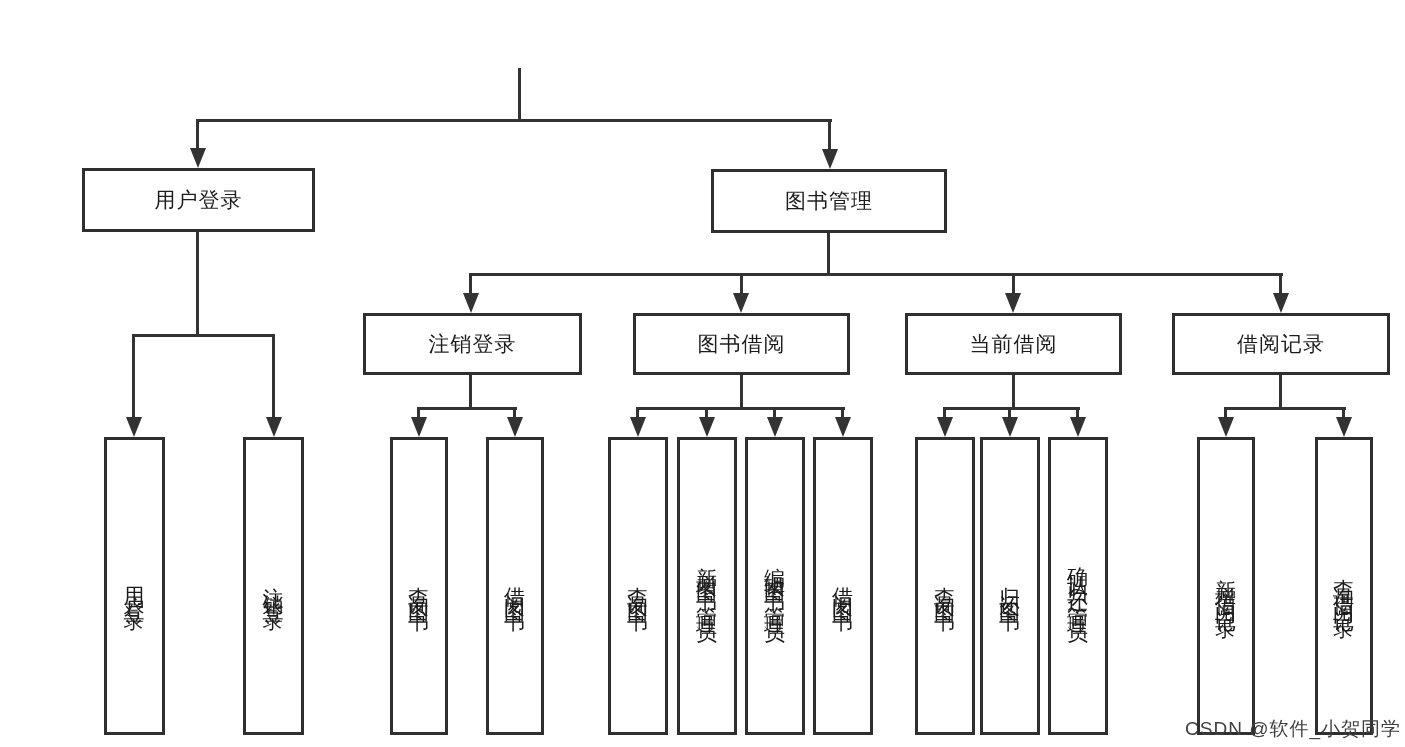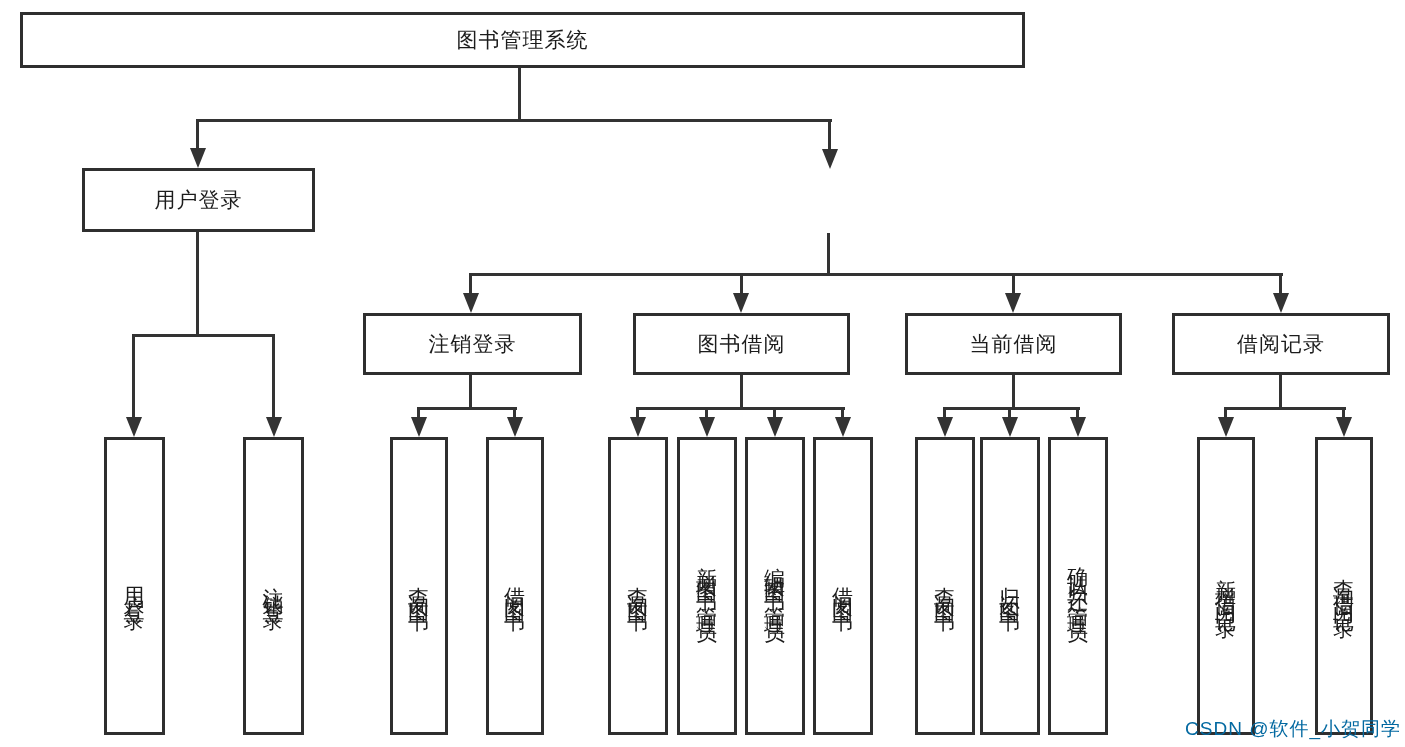--- a/index.html
+++ b/index.html
@@ -22,21 +22,21 @@
   }
   .vl{position:absolute;width:3px;background:#333333;}
   .hl{position:absolute;height:3px;background:#333333;}
   .arrow{
     position:absolute;width:0;height:0;
     border-left:8px solid transparent;border-right:8px solid transparent;
     border-top:20px solid #333333;
   }
   .watermark{
     position:absolute;top:716px;right:4px;
-    font-size:19px;color:#0369a1;letter-spacing:1px;white-space:nowrap;
+    font-size:19px;color:#404040;letter-spacing:1px;white-space:nowrap;
   }
 </style>
 </head>
 <body>
 
 <div class="canvas">
 
   <div class="vl" style="left:518px;top:68px;height:53px"></div>
   <div class="hl" style="left:196px;top:119px;width:636px"></div>
   <div class="vl" style="left:196px;top:119px;height:30px"></div>
@@ -89,26 +89,26 @@
   <div class="vl" style="left:1076px;top:407px;height:12px"></div>
   <div class="arrow" style="left:1070px;top:417px"></div>
 
   <div class="vl" style="left:1279px;top:375px;height:35px"></div>
   <div class="hl" style="left:1224px;top:407px;width:122px"></div>
   <div class="vl" style="left:1224px;top:407px;height:12px"></div>
   <div class="arrow" style="left:1218px;top:417px"></div>
   <div class="vl" style="left:1342px;top:407px;height:12px"></div>
   <div class="arrow" style="left:1336px;top:417px"></div>
 
-  <div class="hbox" style="left:20px;top:12px;width:1005px;height:56px">
-    <span>图书管理系统</span>
-  </div>
 
   <div class="hbox" style="left:82px;top:168px;width:233px;height:64px">
     <span>用户登录</span>
+  </div>
+  <div class="hbox" style="left:711px;top:169px;width:236px;height:64px">
+    <span>图书管理</span>
   </div>
 
   <div class="hbox" style="left:363px;top:313px;width:219px;height:62px">
     <span>注销登录</span>
   </div>
   <div class="hbox" style="left:905px;top:313px;width:217px;height:62px">
     <span>当前借阅</span>
   </div>
   <div class="hbox" style="left:633px;top:313px;width:217px;height:62px">
     <span>图书借阅</span>

